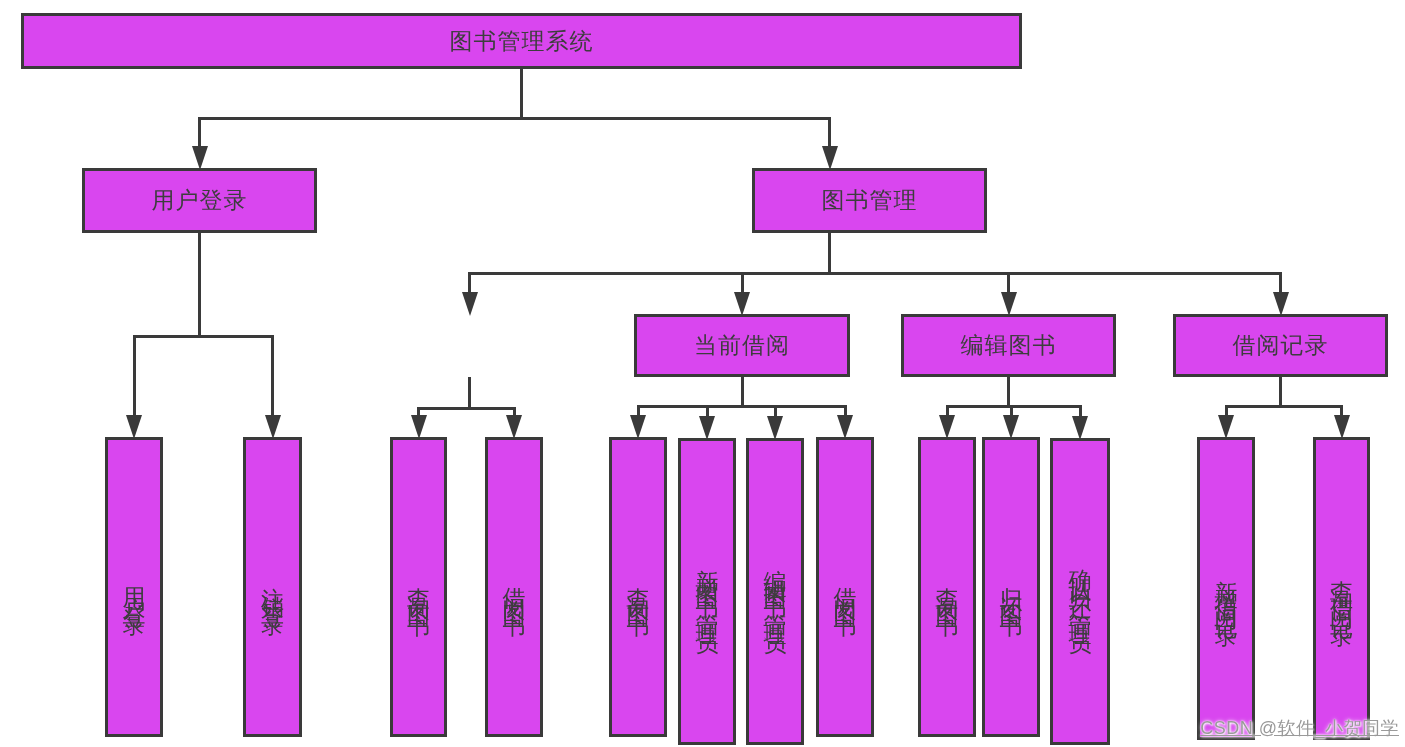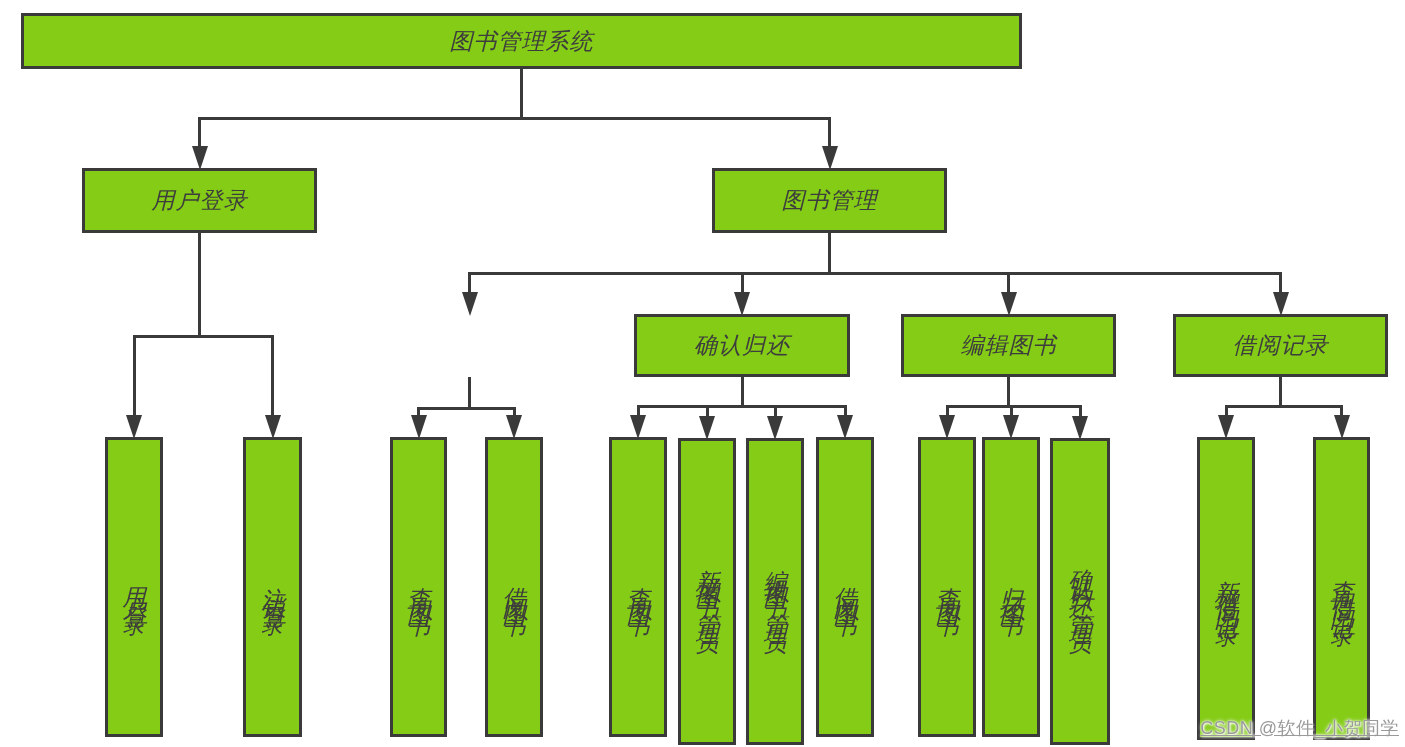--- a/index.html
+++ b/index.html
@@ -8,27 +8,26 @@
     width: 1405px;
     height: 747px;
     background: #ffffff;
     overflow: hidden;
     font-family: "Liberation Sans", sans-serif;
   }
   .node {
     position: absolute;
     box-sizing: border-box;
     border: 3px solid #eab308;
-    background: #84cc16;
+    background: #d946ef;
     display: flex;
     align-items: center;
     justify-content: center;
     color: #3d3d3d;
     z-index: 2;
-    font-style: italic;
   }
   .node.h span {
     font-size: 23px;
     letter-spacing: 1px;
     white-space: nowrap;
   }
   .node.v span {
     writing-mode: vertical-rl;
     font-size: 23px;
     letter-spacing: 9px;
@@ -65,25 +64,25 @@
 <body>
 
 <div class="canvas" style="background: rgb(255, 255, 255);">
   <div class="watermark" style="color: rgb(154, 154, 154);">CSDN @软件_小贺同学</div>
 <div class="node h" style="left: 21px; top: 13px; width: 1001px; height: 56px; border-color: rgb(58, 58, 58); color: rgb(61, 61, 61);">
       <span>图书管理系统</span>
     </div>
     <div class="node h" style="left: 82px; top: 168px; width: 235px; height: 65px; border-color: rgb(58, 58, 58); color: rgb(61, 61, 61);">
       <span>用户登录</span>
     </div>
-    <div class="node h" style="left: 712px; top: 168px; width: 235px; height: 65px; border-color: rgb(58, 58, 58); color: rgb(61, 61, 61);">
+    <div class="node h" style="left: 752px; top: 168px; width: 235px; height: 65px; border-color: rgb(58, 58, 58); color: rgb(61, 61, 61);">
       <span>图书管理</span>
     </div>
     <div class="node h" style="left: 634px; top: 314px; width: 216px; height: 63px; border-color: rgb(58, 58, 58); color: rgb(61, 61, 61);">
-      <span>确认归还</span>
+      <span>当前借阅</span>
     </div>
     <div class="node h" style="left: 901px; top: 314px; width: 215px; height: 63px; border-color: rgb(58, 58, 58); color: rgb(61, 61, 61);">
       <span>编辑图书</span>
     </div>
     <div class="node h" style="left: 1173px; top: 314px; width: 215px; height: 63px; border-color: rgb(58, 58, 58); color: rgb(61, 61, 61);">
       <span>借阅记录</span>
     </div>
     <div class="node v" style="left: 105px; top: 437px; width: 58px; height: 300px; border-color: rgb(58, 58, 58); color: rgb(61, 61, 61);">
       <span>用户登录</span>
     </div>

